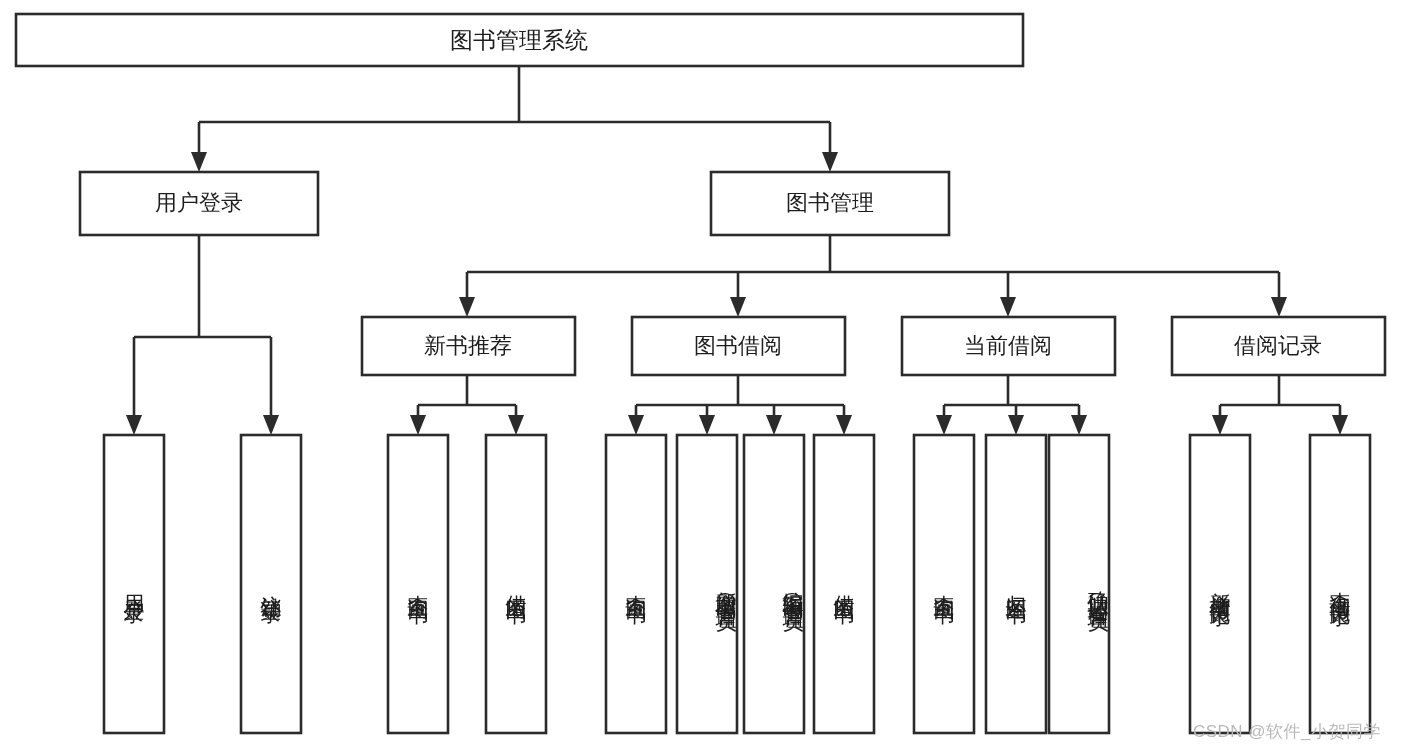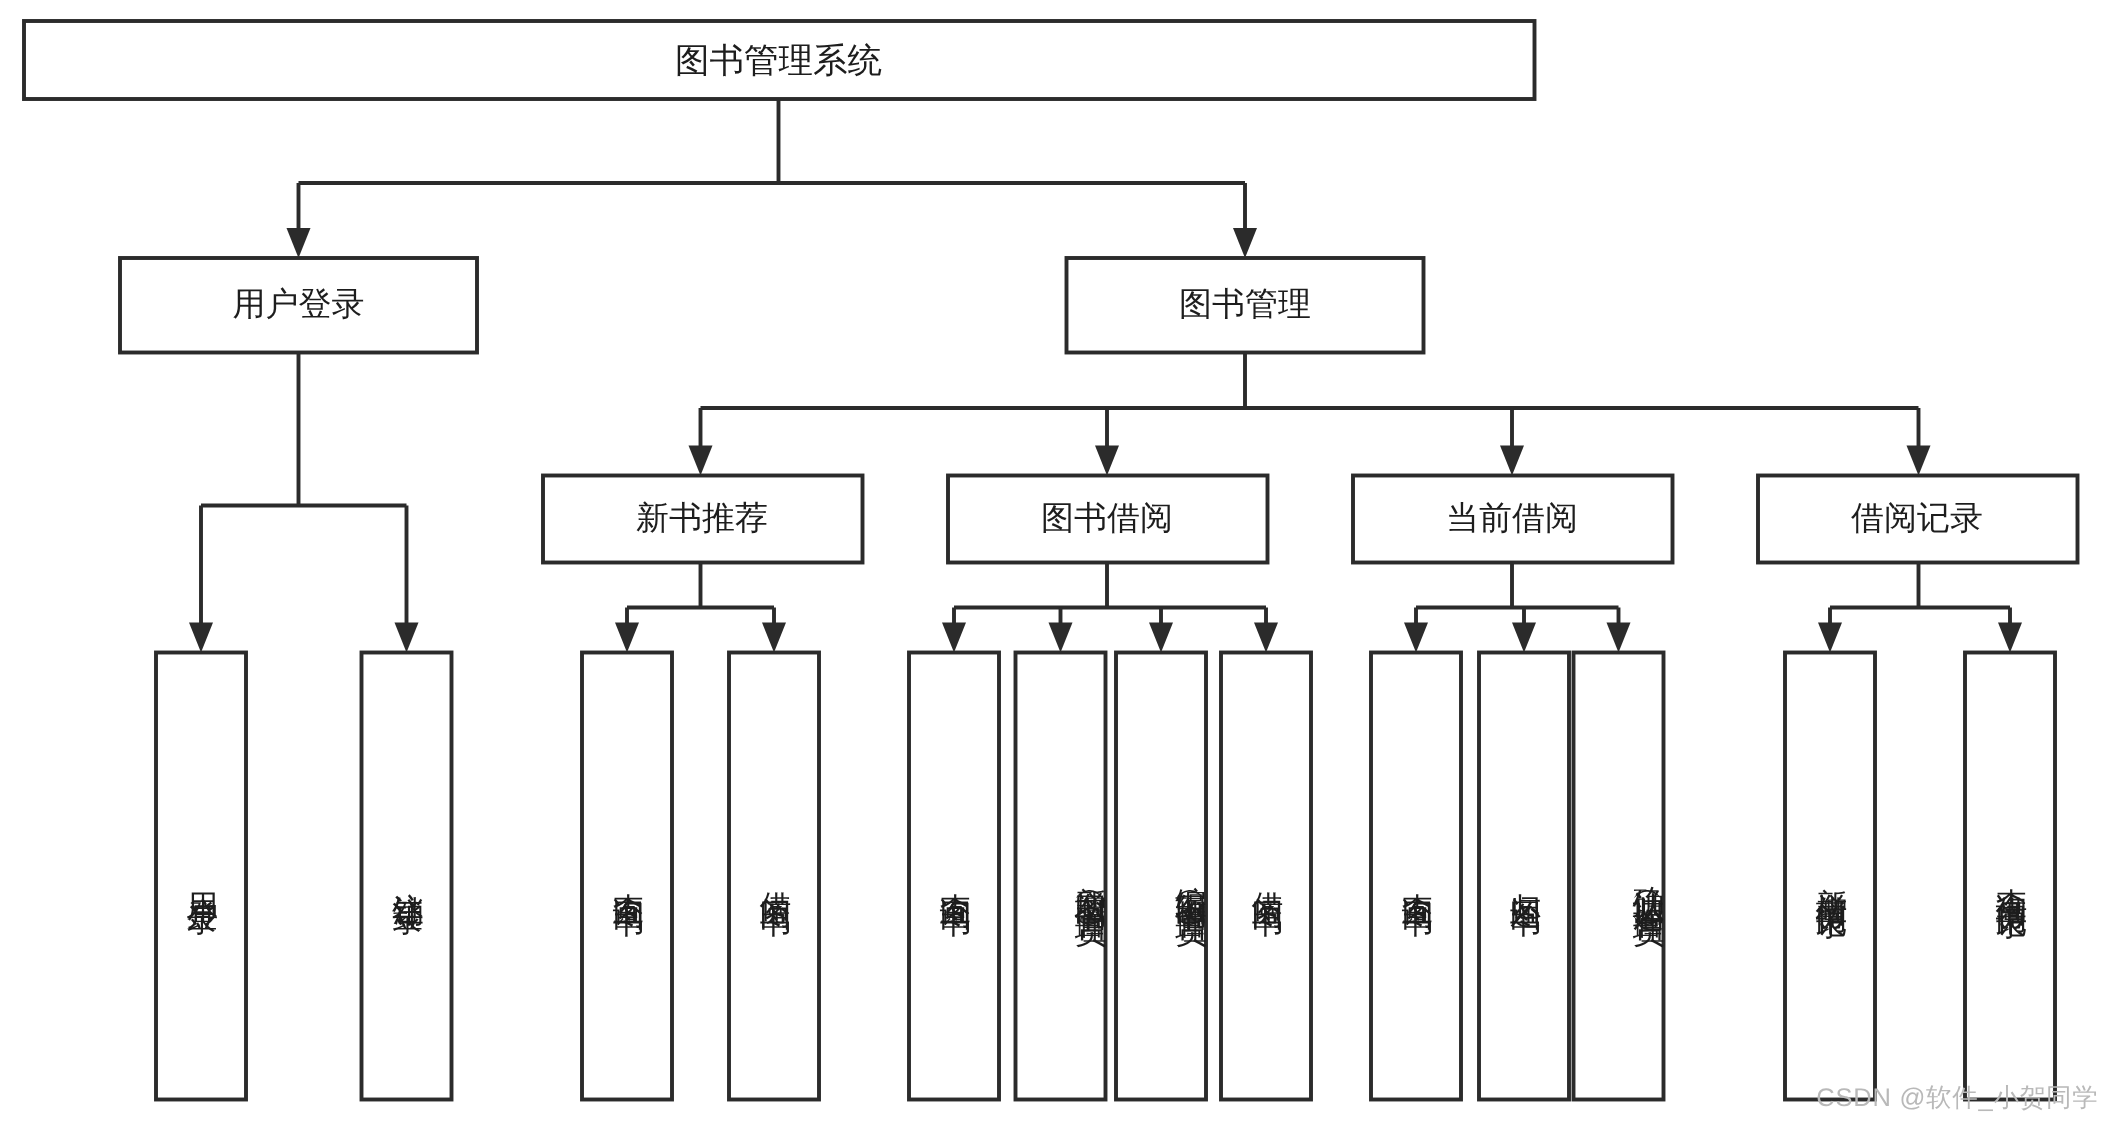--- a/index.html
+++ b/index.html
@@ -59,21 +59,21 @@
     font-size: 21px;
     line-height: 1.05;
     color: #1d1d1d;
     letter-spacing: 3px;
     white-space: nowrap;
     text-align: center;
     pointer-events: none;
   }
   .watermark {
     position: absolute;
-    right: 6px;
+    right: 24px;
     bottom: 4px;
     font-family: "Liberation Sans", "DejaVu Sans", sans-serif;
     font-size: 17px;
     color: #b9b9b9;
     letter-spacing: 0.5px;
     white-space: nowrap;
   }
 </style>
 </head>
 <body>

